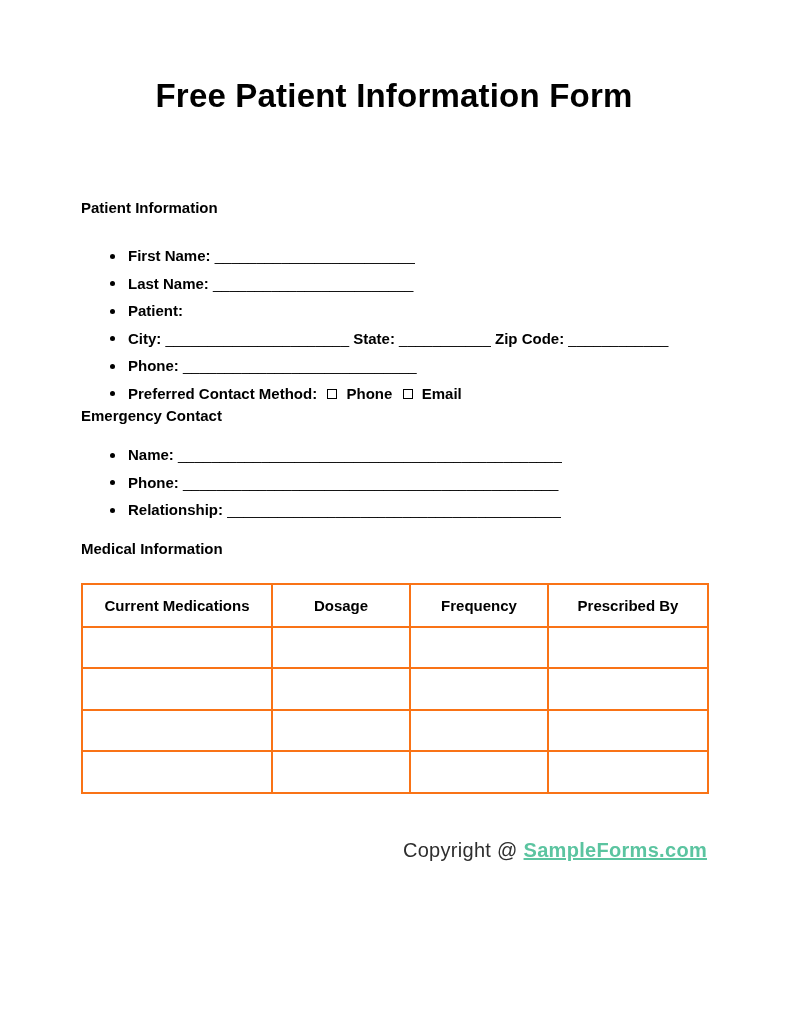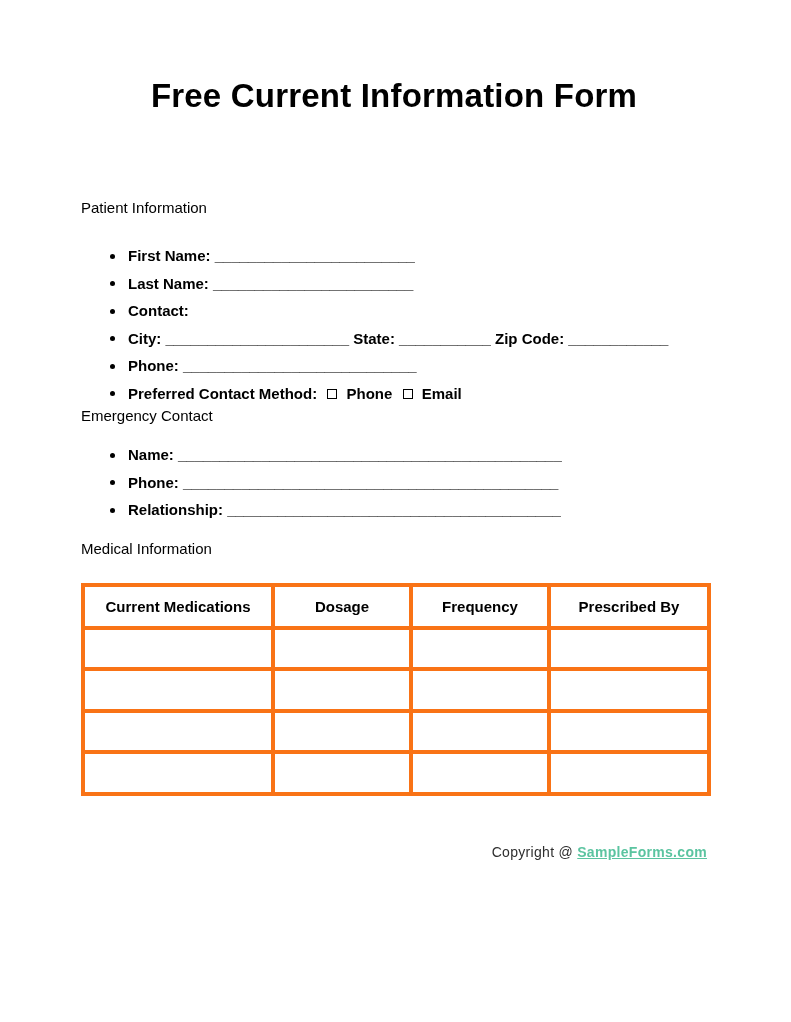--- a/index.html
+++ b/index.html
@@ -21,21 +21,21 @@
     font-size: 33px;
     line-height: 38px;
     font-weight: bold;
     text-align: center;
     letter-spacing: 0.2px;
   }
   .section-heading {
     margin: 0;
     font-size: 15px;
     line-height: 18px;
-    font-weight: normal;
+    font-weight: bold;
   }
   .heading-patient   { margin-top: 84px; }
   .heading-emergency { }
   .heading-medical   { margin-top: 16px; }
   ul.fields {
     list-style: none;
     margin: 25px 0 0 0;
     padding: 0;
   }
   ul.fields-emergency { margin-top: 16px; }
@@ -48,81 +48,81 @@
   }
   ul.fields li::before {
     content: "";
     position: absolute;
     left: 29px;
     top: 11.5px;
     width: 5px; height: 5px;
     border-radius: 50%;
     background: #000;
   }
-  .blank { font-weight: bold; white-space: nowrap; }
+  .blank { font-weight: normal; white-space: nowrap; }
   .checkbox {
     display: inline-block;
     width: 10px; height: 10px;
     border: 1.6px solid #000;
     margin: 0 5px 0 6px;
     vertical-align: -0.5px;
   }
   table.med-table {
     border-collapse: collapse;
     table-layout: fixed;
     width: 626px;
     margin-top: 25px;
   }
   table.med-table th, table.med-table td {
-    border: 4px solid #f97316;
+    border: 2px solid #f97316;
     padding: 0;
   }
   table.med-table th {
     height: 43px;
     font-size: 15px;
     font-weight: bold;
     text-align: center;
     vertical-align: middle;
   }
   table.med-table td { height: 41.5px; }
   .footer {
     margin-top: 46px;
     text-align: right;
-    font-size: 14px;
+    font-size: 20px;
     line-height: 20px;
     color: #2e2e2e;
     letter-spacing: 0.3px;
   }
   .footer-link {
     color: #5bc4a0;
     font-weight: bold;
     text-decoration: underline;
     cursor: pointer;
   }
 </style>
 </head>
 <body>
 
 <div class="page">
 
-  <h1 class="doc-title">Free Current Information Form</h1>
+  <h1 class="doc-title">Free Patient Information Form</h1>
 
   <h2 class="section-heading heading-patient">Patient Information</h2>
 
   <ul class="fields">
     <li>
       <span>First Name:</span>
       <span class="blank">________________________</span>
     </li>
     <li>
       <span>Last Name:</span>
       <span class="blank">________________________</span>
     </li>
     <li>
-      <span>Contact:</span>
+      <span>Patient:</span>
       <br>
     </li>
     <li>
       <span>City:</span>
       <span class="blank">______________________</span>
       <span>State:</span>
       <span class="blank">___________</span>
       <span>Zip Code:</span>
       <span class="blank">____________</span>
     </li>

